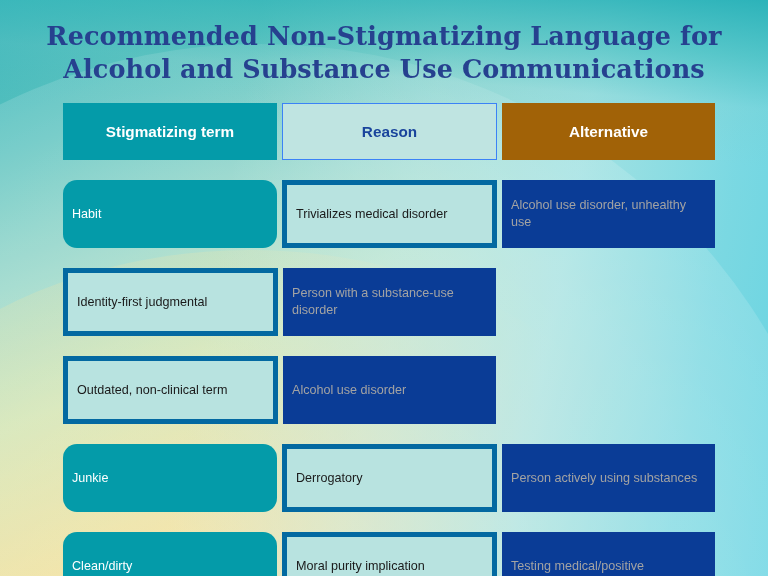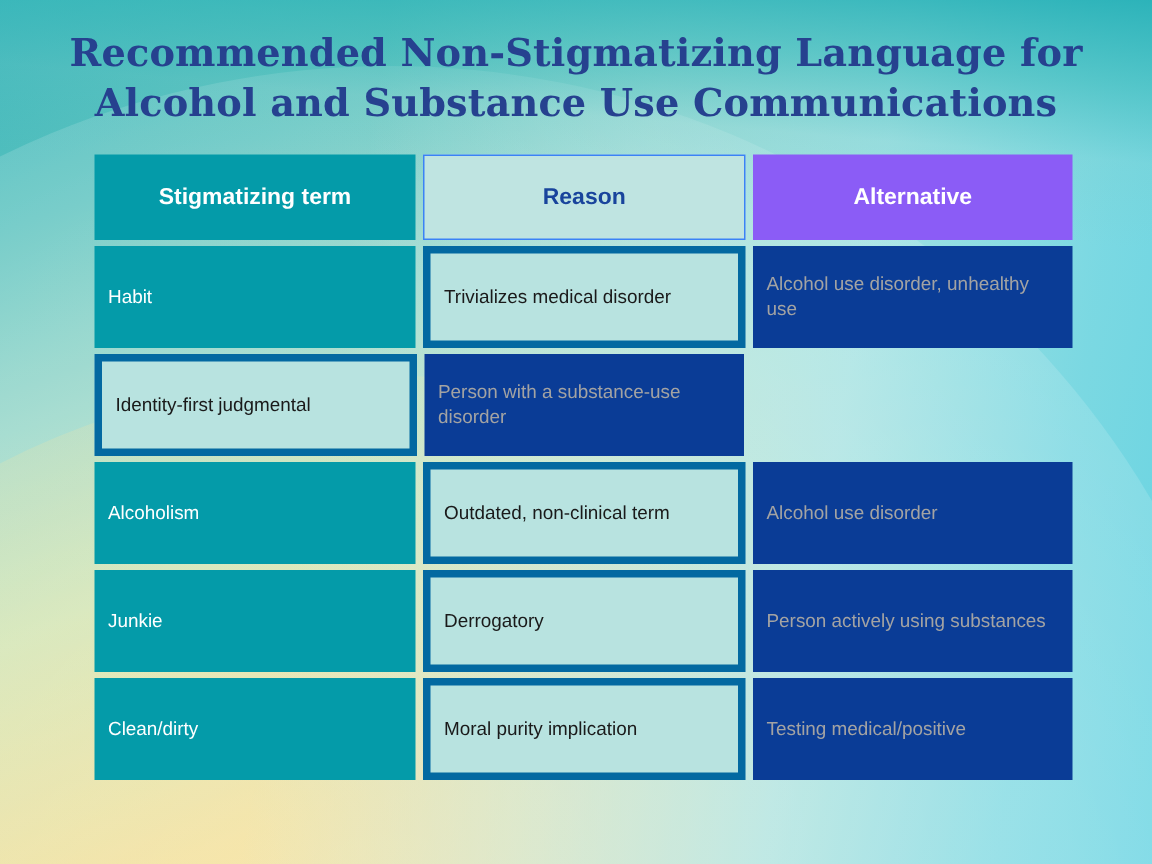--- a/index.html
+++ b/index.html
@@ -100,21 +100,21 @@
   #comparison-table {
     position: absolute;
     left: 63px;
     top: 103px;
     width: 652px;
   }
 
   .table-row {
     display: flex;
     gap: 5px;
-    margin-bottom: 4px;
+    margin-bottom: 20px;
   }
 
   .cell {
     padding: 0 9px;
     display: flex;
     align-items: center;
     font-size: 12.6px;
     line-height: 17px;
   }
 
@@ -133,29 +133,30 @@
   #table-header .col-term {
     background: #049ba9;
     color: #ffffff;
   }
   #table-header .col-reason {
     background: #bfe4e1;
     color: #19449c;
     border: 1px solid #3b82f6;
   }
   #table-header .col-alternative {
-    background: #8b5cf6;
+    background: #a16207;
     color: #ffffff;
   }
 
   
   .body-row .cell { height: 68px; }
   .body-row .col-term {
     background: #049ba9;
     color: #ffffff;
+    border-radius: 14px;
   }
   .body-row .col-reason {
     background: #b8e3e0;
     color: #1a1a1a;
     border: 5px solid #0369a1;
   }
   .body-row .col-alternative {
     background: #0a3c96;
     color: #a3a3a3;
   }
@@ -209,23 +210,20 @@
     <div class="table-row body-row">
       <div class="cell col-reason">
         <span class="cell-text">Identity-first judgmental</span>
       </div>
       <div class="cell col-alternative">
         <span class="cell-text">Person with a substance-use disorder</span>
       </div>
     </div>
 
     <div class="table-row body-row">
-      <div class="cell col-term">
-        <span class="cell-text">Alcoholism</span>
-      </div>
       <div class="cell col-reason">
         <span class="cell-text">Outdated, non-clinical term</span>
       </div>
       <div class="cell col-alternative">
         <span class="cell-text">Alcohol use disorder</span>
       </div>
     </div>
 
     <div class="table-row body-row">
       <div class="cell col-term">

